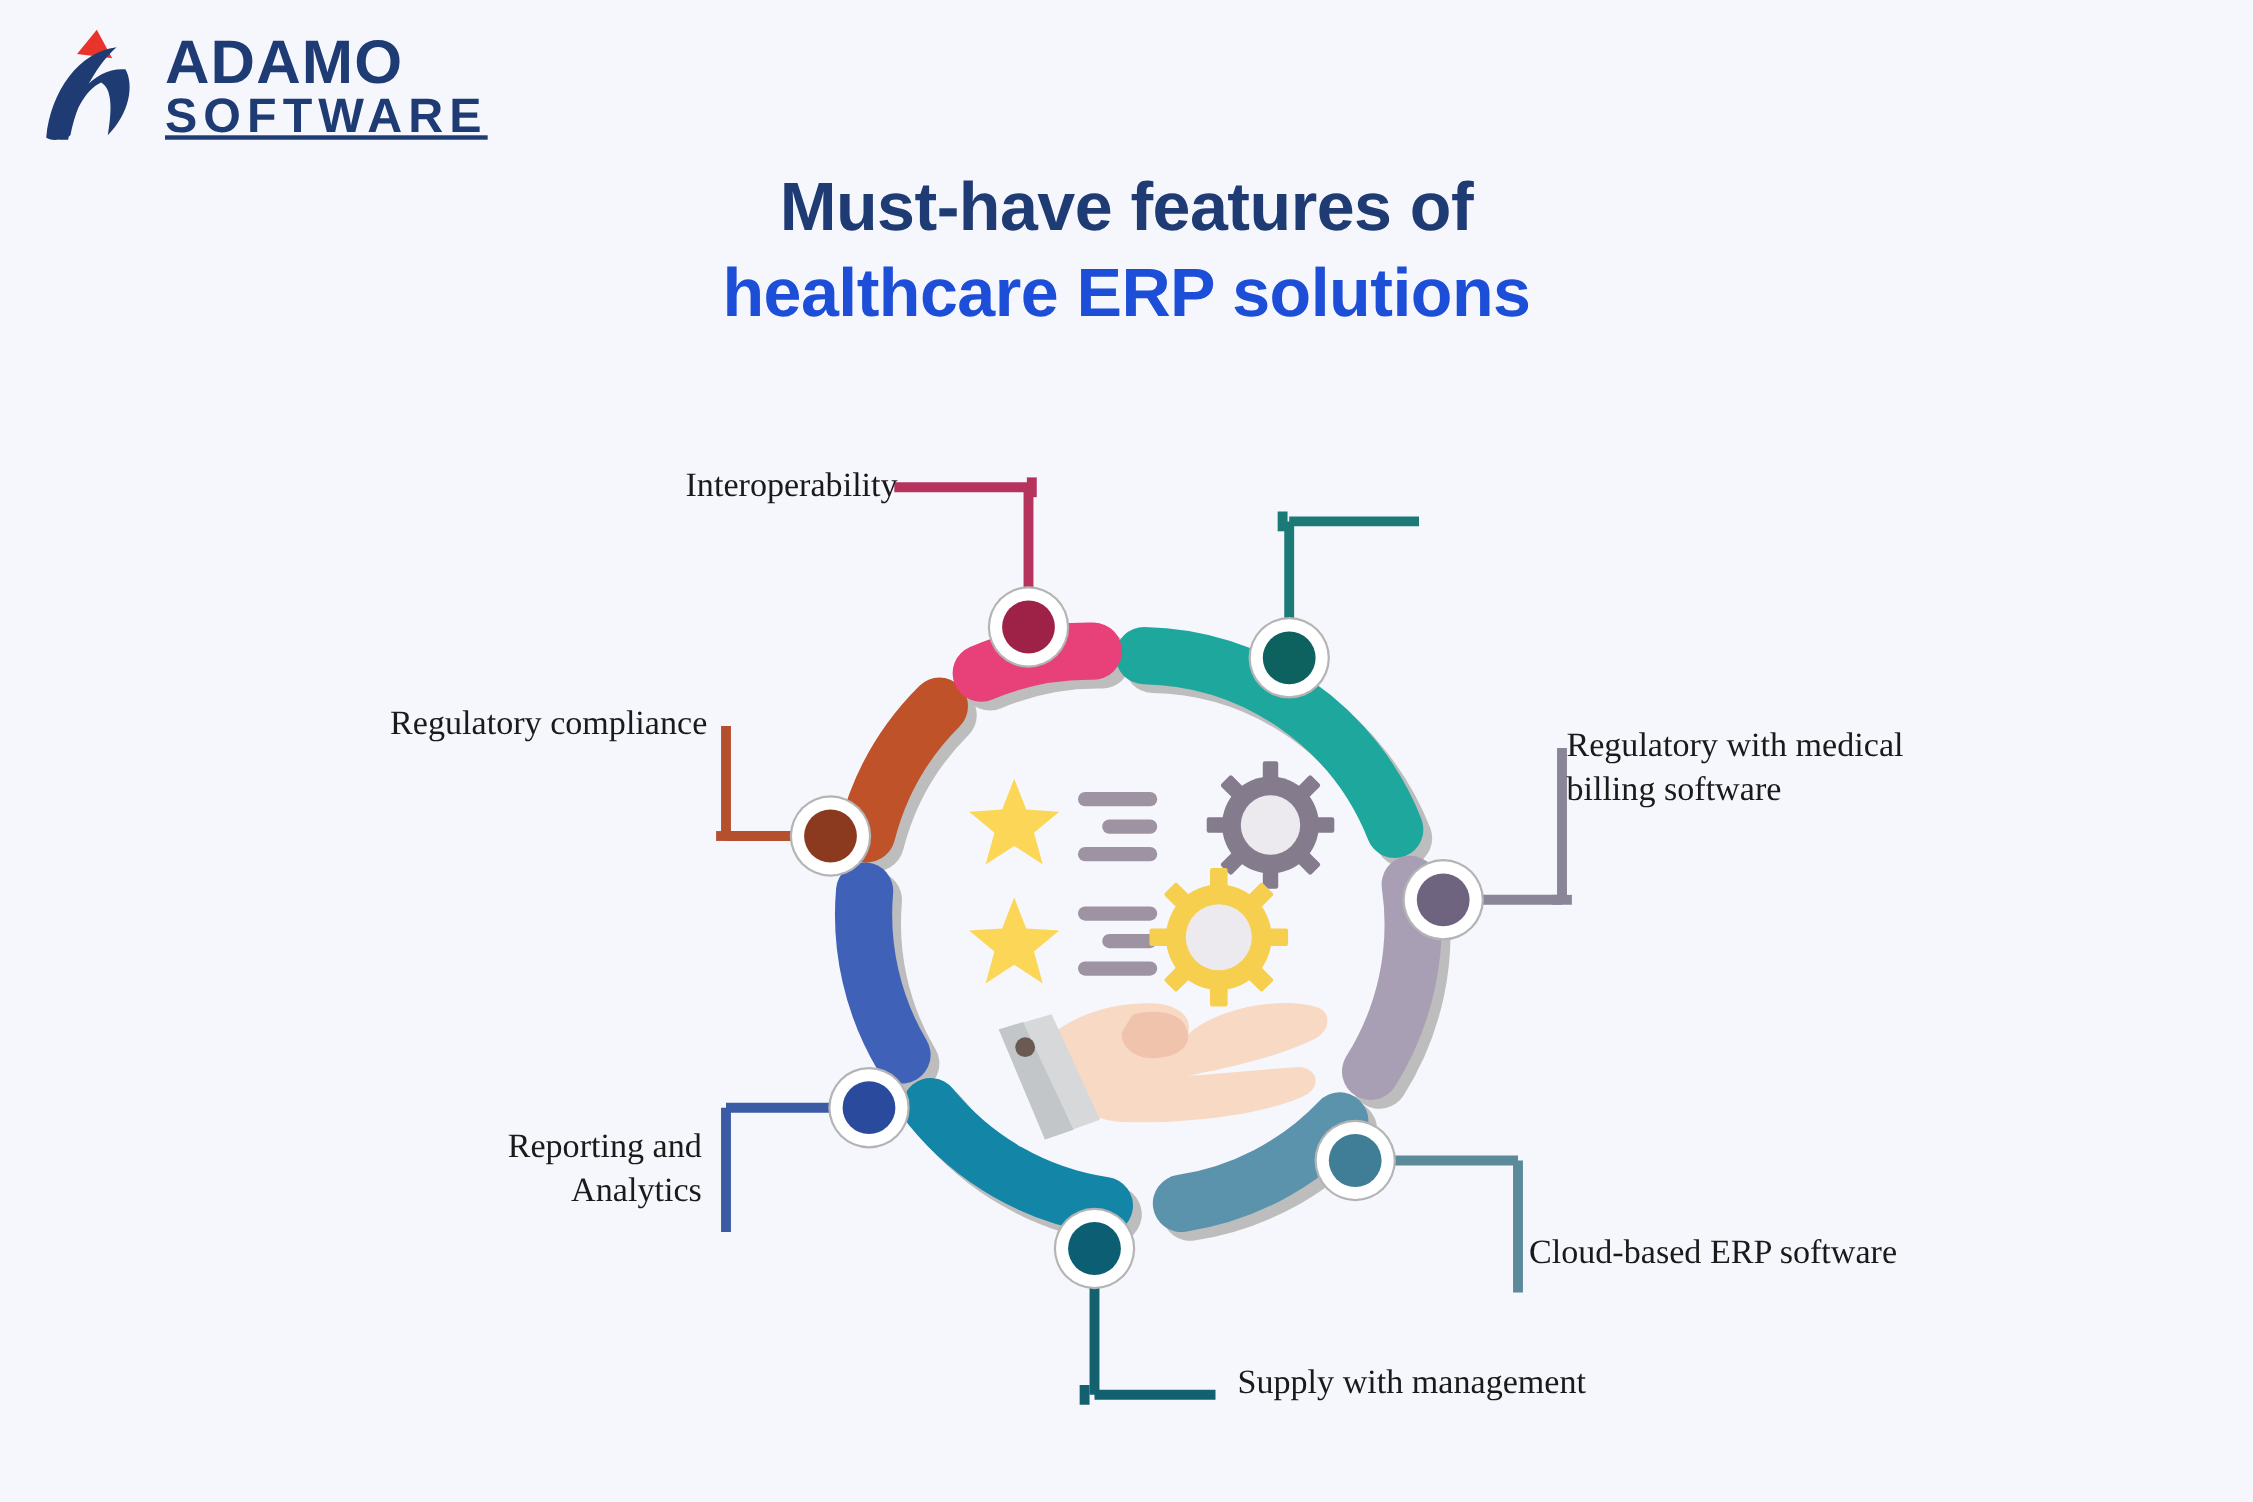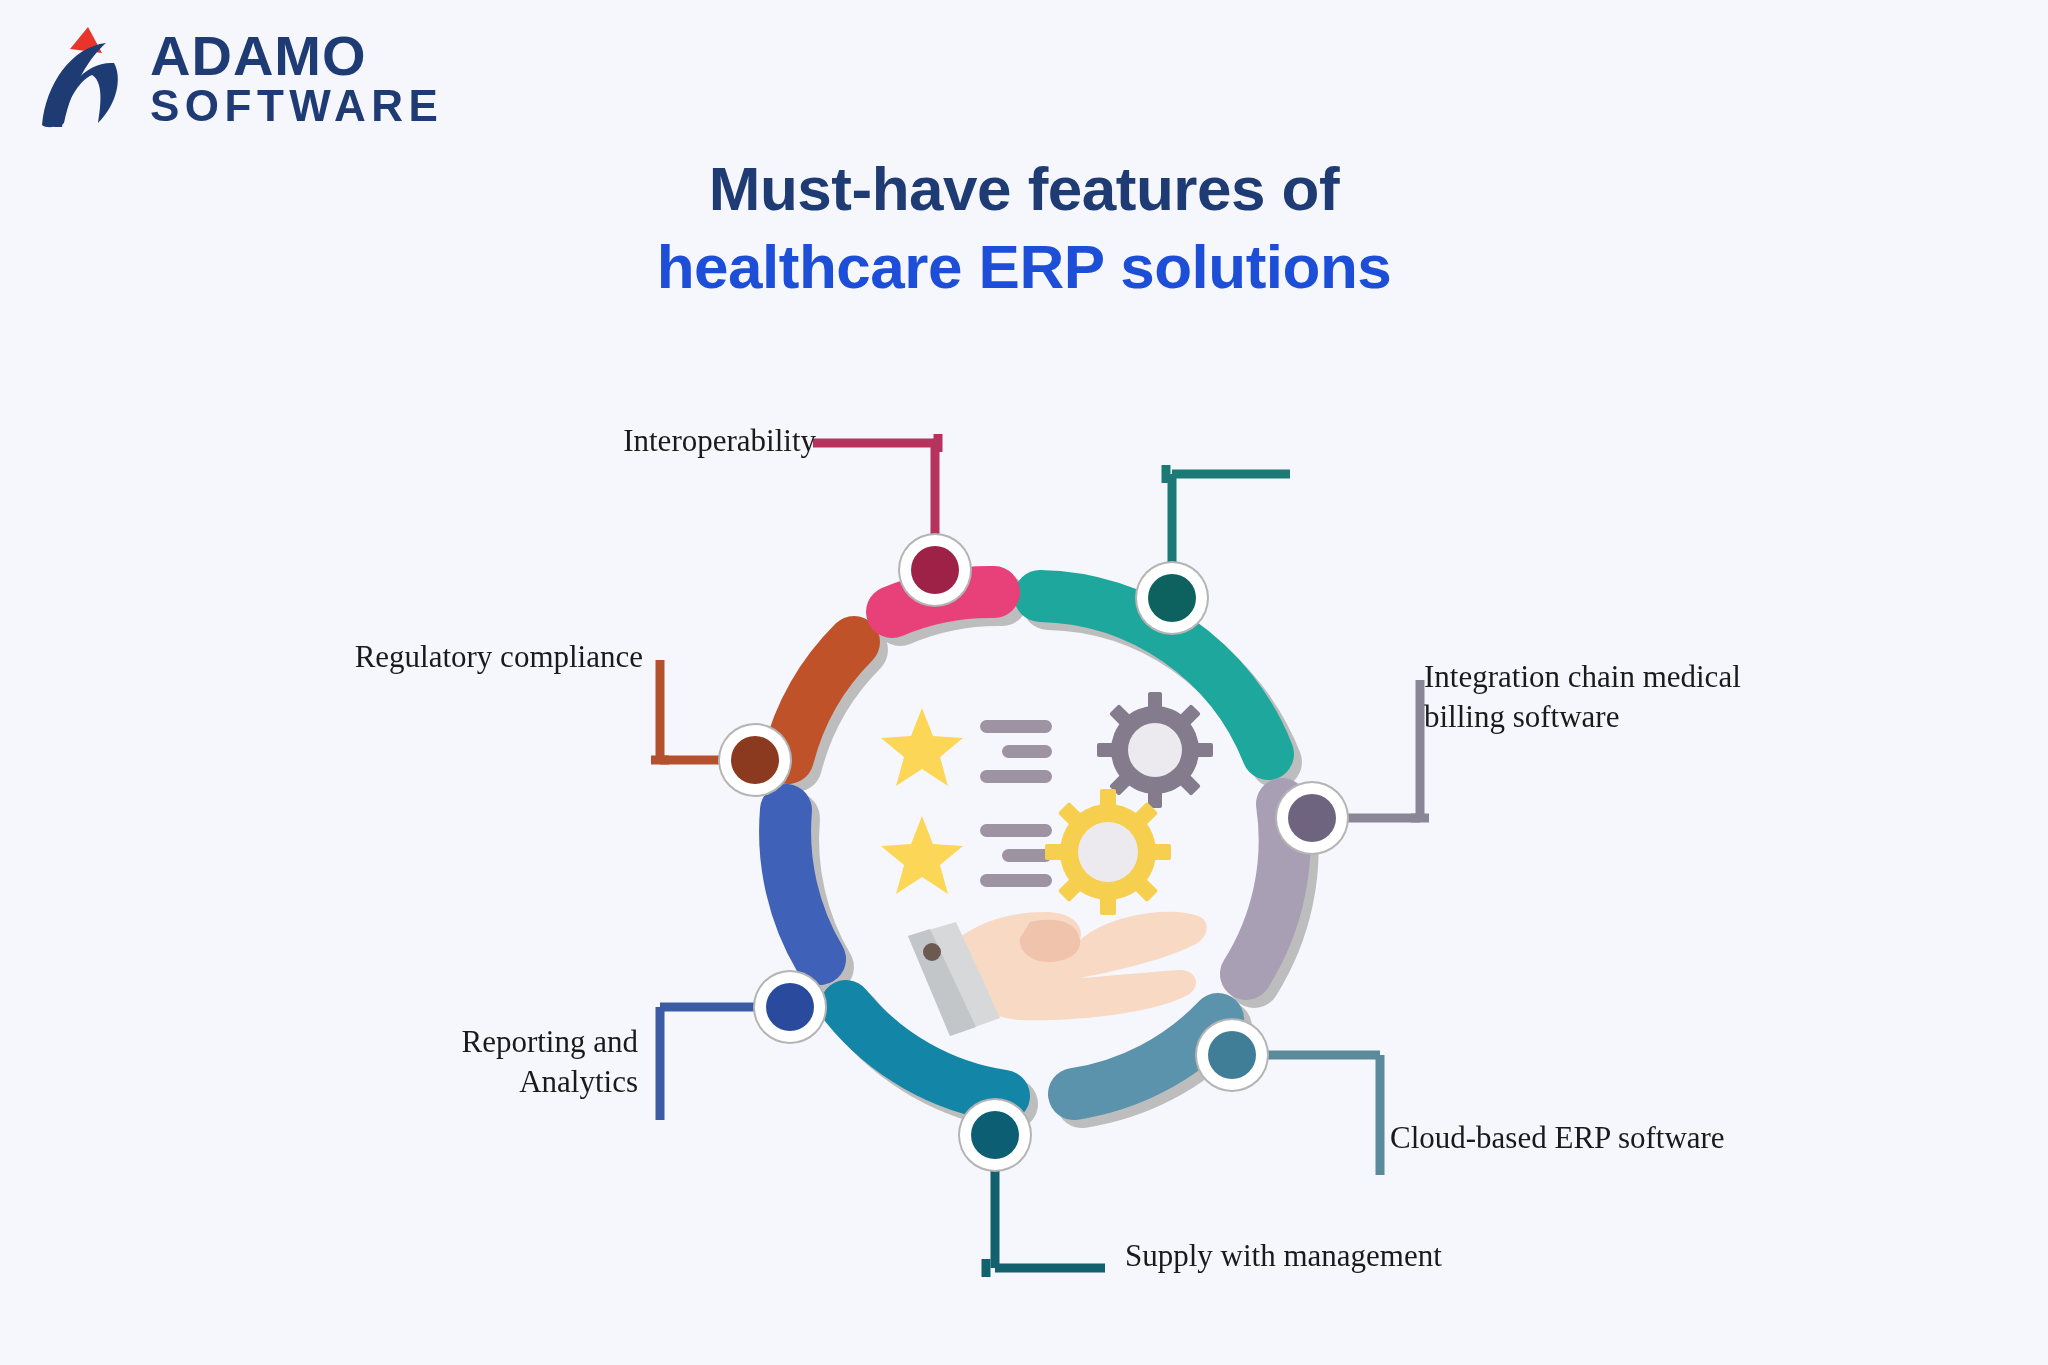--- a/index.html
+++ b/index.html
@@ -49,20 +49,21 @@
     font-size: 56px;
     letter-spacing: 1px;
     color: #1f3b73;
   }
   .logo-line2 {
     font-family: "Liberation Sans", sans-serif;
     font-weight: bold;
     font-size: 44px;
     letter-spacing: 5.5px;
     color: #1f3b73;
+    text-decoration: underline;
   }
 
   
   #title-block {
     position: absolute;
     left: 0;
     top: 150px;
     width: 2048px;
     text-align: center;
     pointer-events: none;
@@ -342,20 +343,20 @@
   </div>
 
   <div class="label right" id="label-interoperability">Interoperability</div>
 
   <div class="label right" id="label-regulatory">Regulatory compliance</div>
 
   <div class="label right" id="label-reporting">Reporting and
 Analytics</div>
 
 
-  <div class="label left" id="label-integration">Integration chain medical
+  <div class="label left" id="label-integration">Regulatory with medical
 billing software</div>
 
   <div class="label left" id="label-cloud">Cloud-based ERP software</div>
 
   <div class="label left" id="label-supply">Supply with management</div>
 
 </div>
 
 </body></html>

